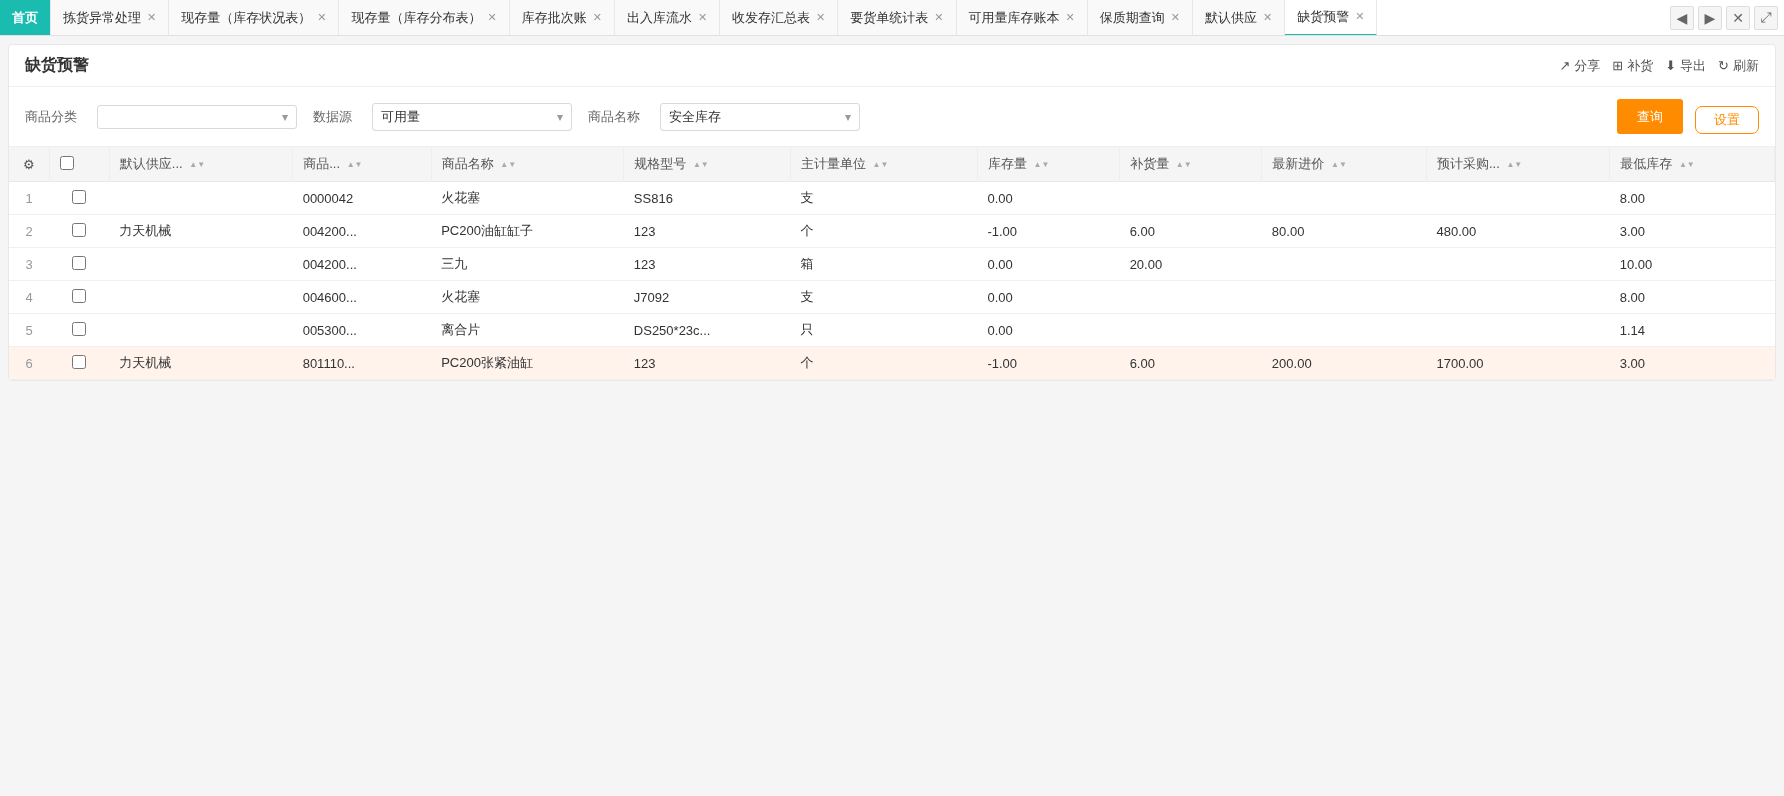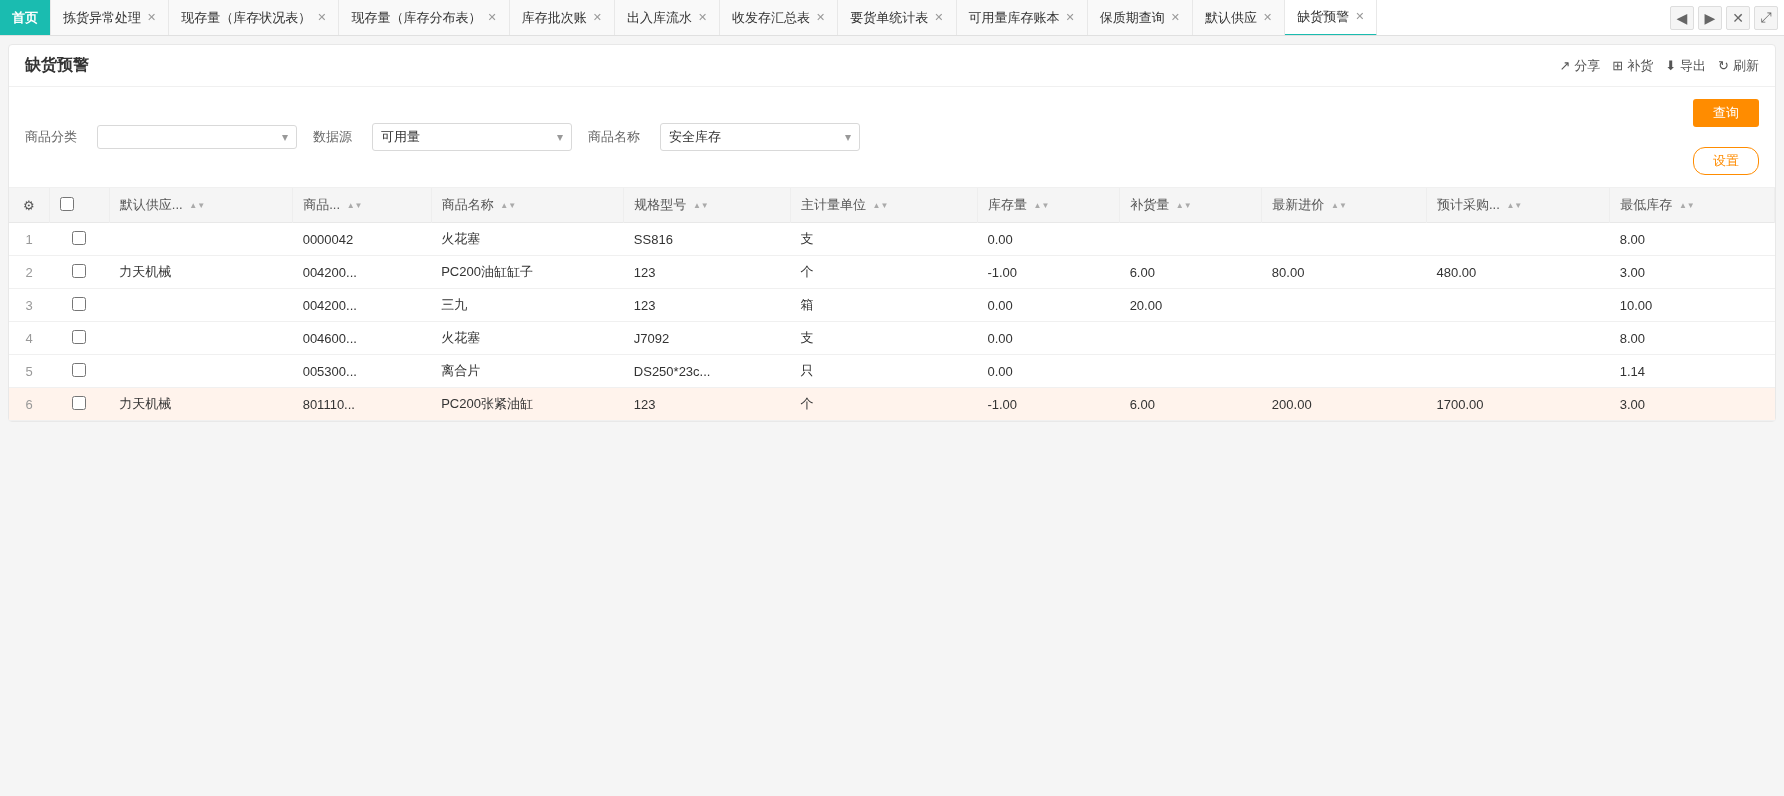--- a/index.html
+++ b/index.html
@@ -130,40 +130,41 @@
       cursor: pointer;
       justify-content: space-between;
     }
     .filter-select .chevron {
       color: #999;
       font-size: 12px;
     }
     .filter-actions {
       margin-left: auto;
       display: flex;
-      flex-direction: column;
-      gap: 20px;
+      flex-direction: row;
+      gap: 12px;
     }
     .btn-query {
       background: #ff8c00;
       color: #fff;
       border: none;
       padding: 5px 20px;
       border-radius: 3px;
       cursor: pointer;
       font-size: 13px;
     }
     .btn-settings {
       background: #fff;
       color: #ff8c00;
       border: 1px solid #ff8c00;
       padding: 4px 18px;
-      border-radius: 12px;
-      cursor: pointer;
-      font-size: 13px;
+      border-radius: 7px;
+      cursor: pointer;
+      font-size: 13px;
+      margin-top: 7px;
     }
 
     
     .table-container {
       overflow-x: auto;
     }
     table {
       width: 100%;
       border-collapse: collapse;
       font-size: 13px;

